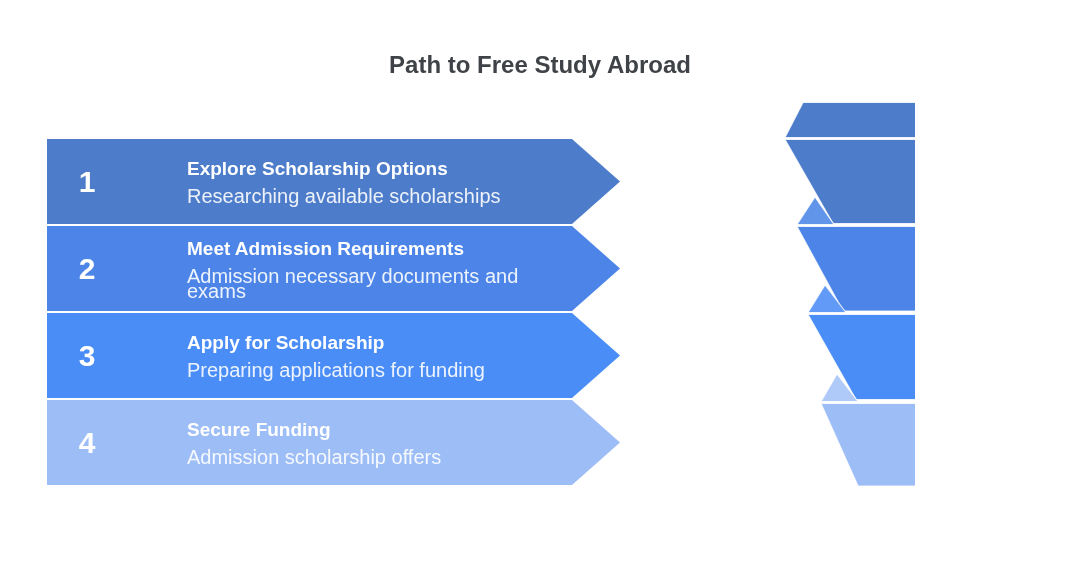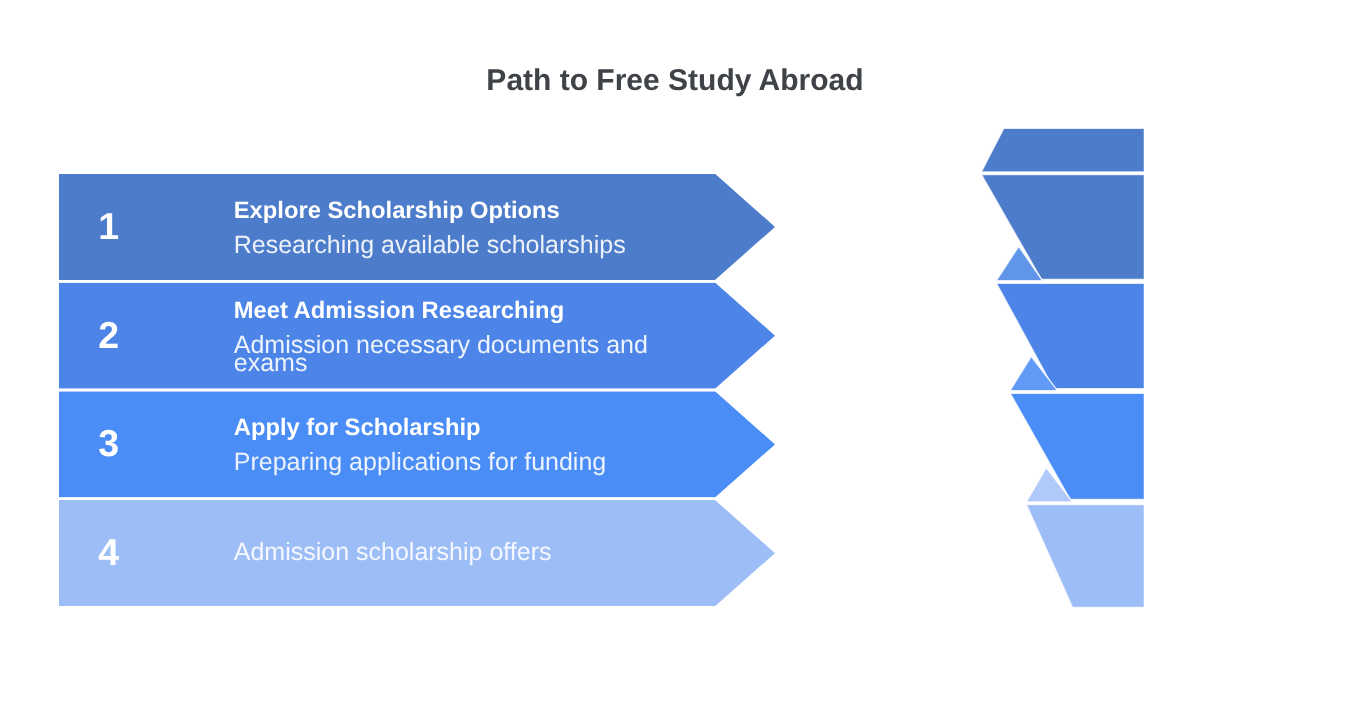--- a/index.html
+++ b/index.html
@@ -105,36 +105,37 @@
       <div class="step-num">1</div>
       <div class="step-texts">
         <div class="step-title">Explore Scholarship Options</div>
         <div class="step-sub">Researching available scholarships</div>
       </div>
     </div>
 
     <div class="step-row" style="background: rgb(76, 133, 231);">
       <div class="step-num">2</div>
       <div class="step-texts">
-        <div class="step-title">Meet Admission Researching</div>
+        <div class="step-title">Meet Admission Requirements</div>
         <div class="step-sub">Admission necessary documents and exams</div>
       </div>
     </div>
 
     <div class="step-row" style="background: rgb(74, 141, 246);">
       <div class="step-num">3</div>
       <div class="step-texts">
         <div class="step-title">Apply for Scholarship</div>
         <div class="step-sub">Preparing applications for funding</div>
       </div>
     </div>
 
     <div class="step-row" style="background: rgb(157, 189, 247);">
       <div class="step-num">4</div>
       <div class="step-texts">
+        <div class="step-title">Secure Funding</div>
         <div class="step-sub">Admission scholarship offers</div>
       </div>
     </div>
 
   </div>
 
   <svg class="ribbon-svg" viewBox="778 95 258 398">
 
     <polygon class="ribbon-band" points="803,102.5 1032,102.5 1032,137.5 785,137.5" fill="#4D7CCA"></polygon>
     <polygon class="ribbon-face" points="785,139.5 1032,139.5 1032,223.5 833,223.5" fill="#4D7CCA"></polygon>

